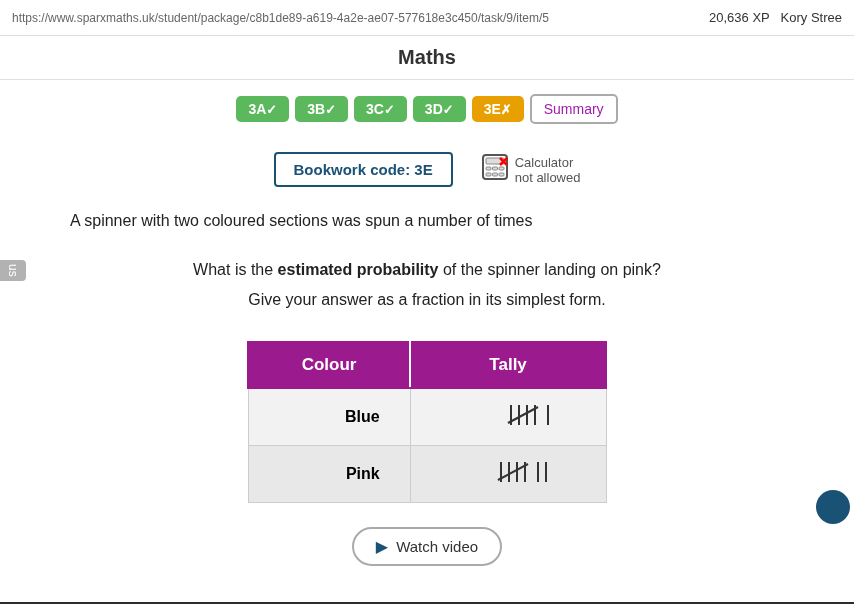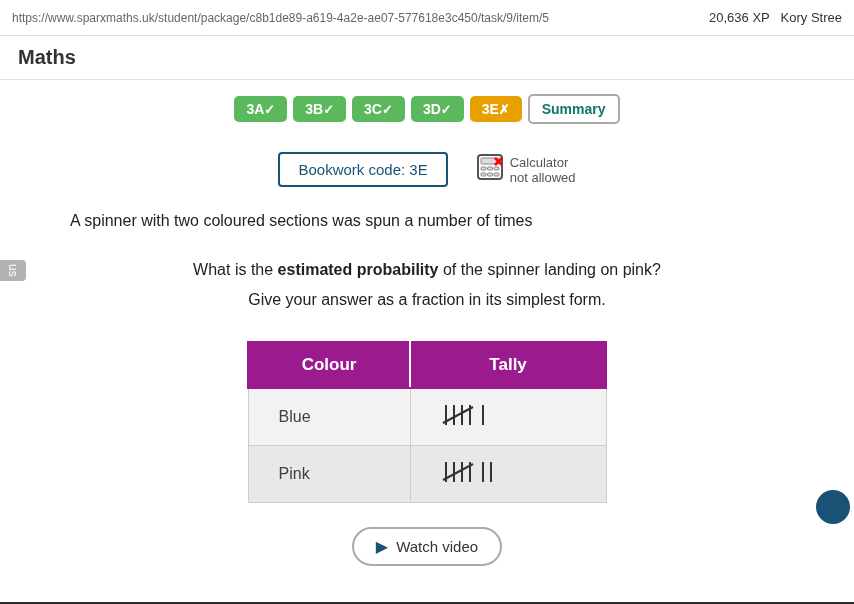--- a/index.html
+++ b/index.html
@@ -34,20 +34,21 @@
     }
 
     
     .header {
       background: #fff;
       height: 44px;
       display: flex;
       align-items: center;
       padding: 0 18px;
       border-bottom: 1px solid #e0e0e0;
+      justify-content: center;
     }
     .header-title {
       font-size: 20px;
       font-weight: bold;
       color: #333;
     }
 
     
     .nav-tabs {
       display: flex;
@@ -69,23 +70,23 @@
     .tab-green {
       background: #5cb85c;
       color: #fff;
     }
     .tab-orange {
       background: #e8a000;
       color: #fff;
     }
     .tab-summary {
       background: #fff;
-      color: #0f766e;
+      color: #a21caf;
       border: 2px solid #aaa;
-      font-weight: 700;
+      font-weight: 400;
       align-items: flex-end;
     }
     .tick { font-size: 13px; }
     .cross { font-size: 13px; }
 
     
     .main-content {
       background: #fff;
       padding: 18px 60px 20px 60px;
     }
@@ -95,21 +96,21 @@
       display: flex;
       align-items: center;
       justify-content: center;
       gap: 28px;
       margin-bottom: 22px;
     }
     .bookwork-code {
       background: #fff;
       border: 2px solid #1a5276;
       color: #1a5276;
-      font-weight: 400;
+      font-weight: 700;
       font-size: 15px;
       padding: 7px 18px;
       border-radius: 4px;
     }
     .calculator-info {
       display: flex;
       align-items: center;
       gap: 6px;
       font-size: 13px;
       color: #555;
@@ -168,23 +169,24 @@
     }
     tbody tr {
       background: #f2f2f2;
     }
     tbody tr:nth-child(even) {
       background: #e8e8e8;
     }
     tbody td {
       padding: 12px 30px;
       font-size: 16px;
-      text-align: left;
+      text-align: right;
       border: 1px solid #ccc;
-      color: #404040;
+      color: #000000;
+      font-weight: bold;
     }
     .tally-cell {
       font-family: monospace;
       font-size: 18px;
       letter-spacing: 2px;
     }
 
     
     .watch-video-row {
       display: flex;

